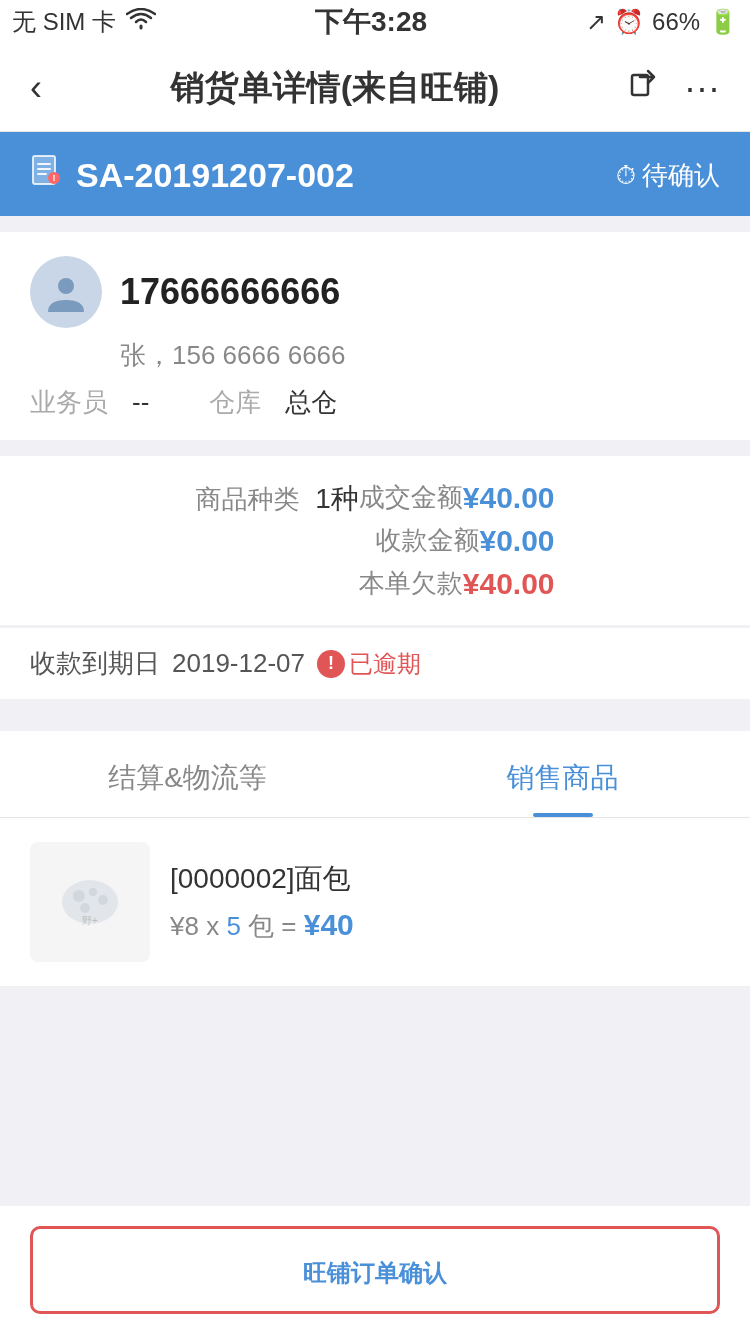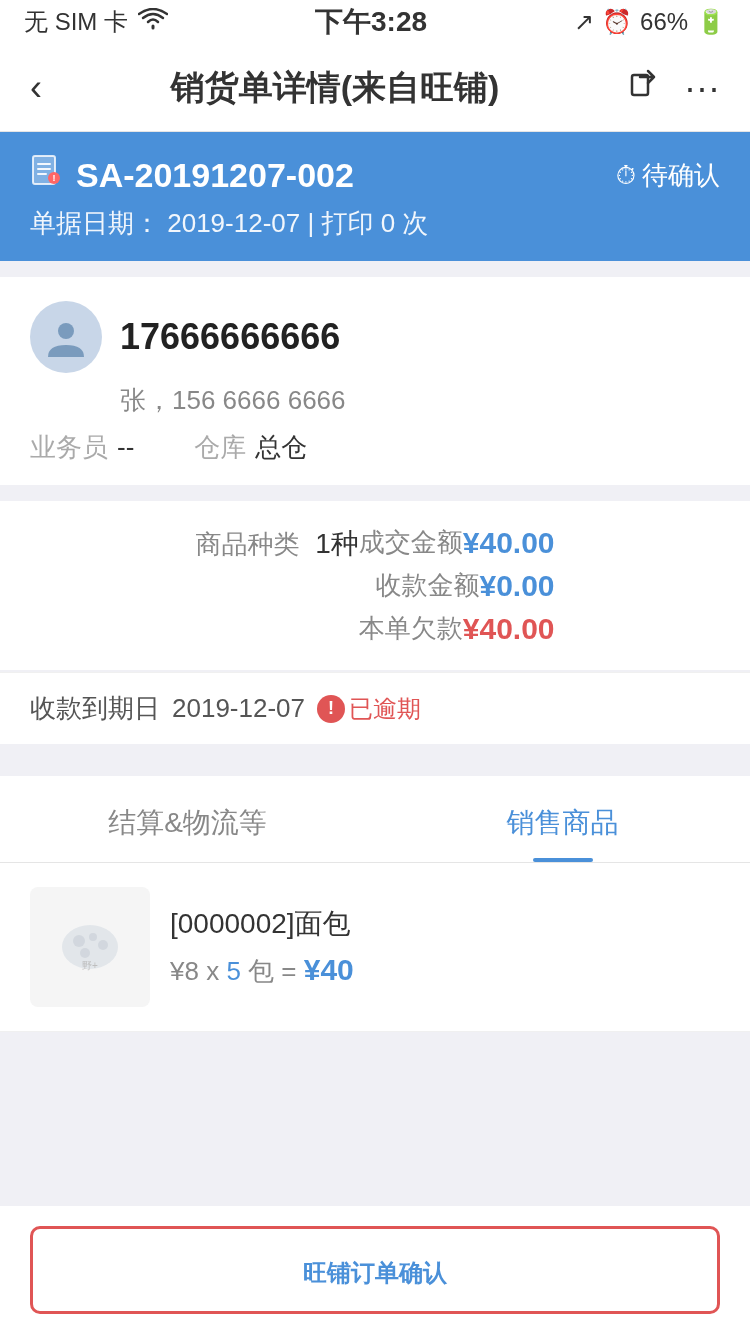--- a/index.html
+++ b/index.html
@@ -15,21 +15,21 @@
     }
 
     
     .status-bar {
       width: 750px;
       height: 44px;
       background: #fff;
       display: flex;
       align-items: center;
       justify-content: space-between;
-      padding: 0 24px;
+      padding: 0 12px;
       font-size: 24px;
       font-weight: 500;
     }
     .status-left { display: flex; align-items: center; gap: 10px; }
     .status-center { font-size: 28px; font-weight: 600; }
     .status-right { display: flex; align-items: center; gap: 8px; font-size: 24px; }
 
     
     .nav-bar {
       width: 750px;
@@ -129,21 +129,21 @@
       color: #888;
       margin-bottom: 12px;
       margin-left: 90px;
     }
     .customer-detail {
       display: flex;
       font-size: 26px;
       color: #888;
       gap: 60px;
     }
-    .detail-item { display: flex; align-items: center; gap: 9px; }
+    .detail-item { display: flex; align-items: center; gap: 24px; }
     .detail-label { color: #aaa; }
     .detail-value { color: #333; }
 
     
     .separator {
       width: 750px;
       height: 16px;
       background: #f0f0f5;
     }
 
@@ -367,25 +367,20 @@
           <rect x="18" y="18" width="12" height="12" rx="6" fill="#ff6666"></rect>
           <text x="24" y="27" text-anchor="middle" fill="white" font-size="9" font-weight="bold">!</text>
         </svg>
       </span>
       <span>SA-20191207-002</span>
     </div>
     <div class="status-badge">
       <span>⏱</span>
       <span>待确认</span>
     </div>
-  </div>
-  <div class="header-card-sub">
-    <span>单据日期：</span>
-    <span>2019-12-07</span>
-    <span>| 打印 0 次</span>
   </div>
 </div>
 
 <div class="customer-card">
   <div class="customer-top">
     <div class="avatar">
       <svg width="44" height="44" viewBox="0 0 44 44" fill="none">
         <circle cx="22" cy="16" r="8" fill="#7a9bbd"></circle>
         <path d="M4 42 Q4 30 22 30 Q40 30 40 42" fill="#7a9bbd"></path>
       </svg>

